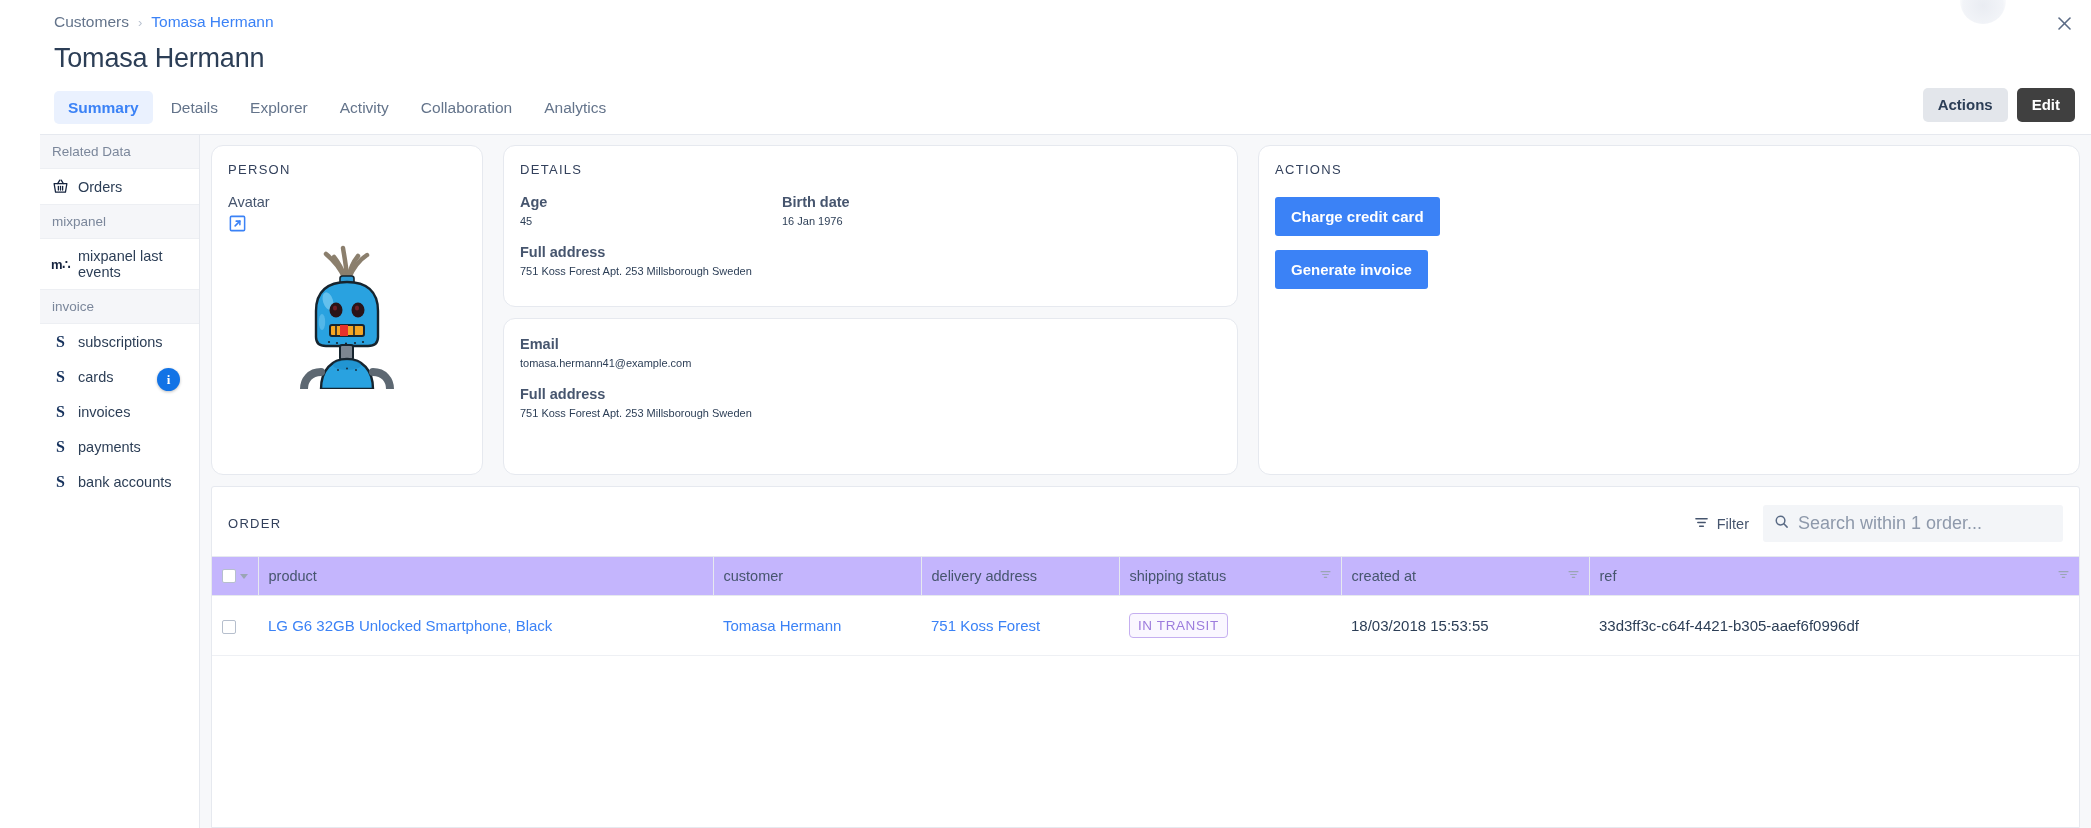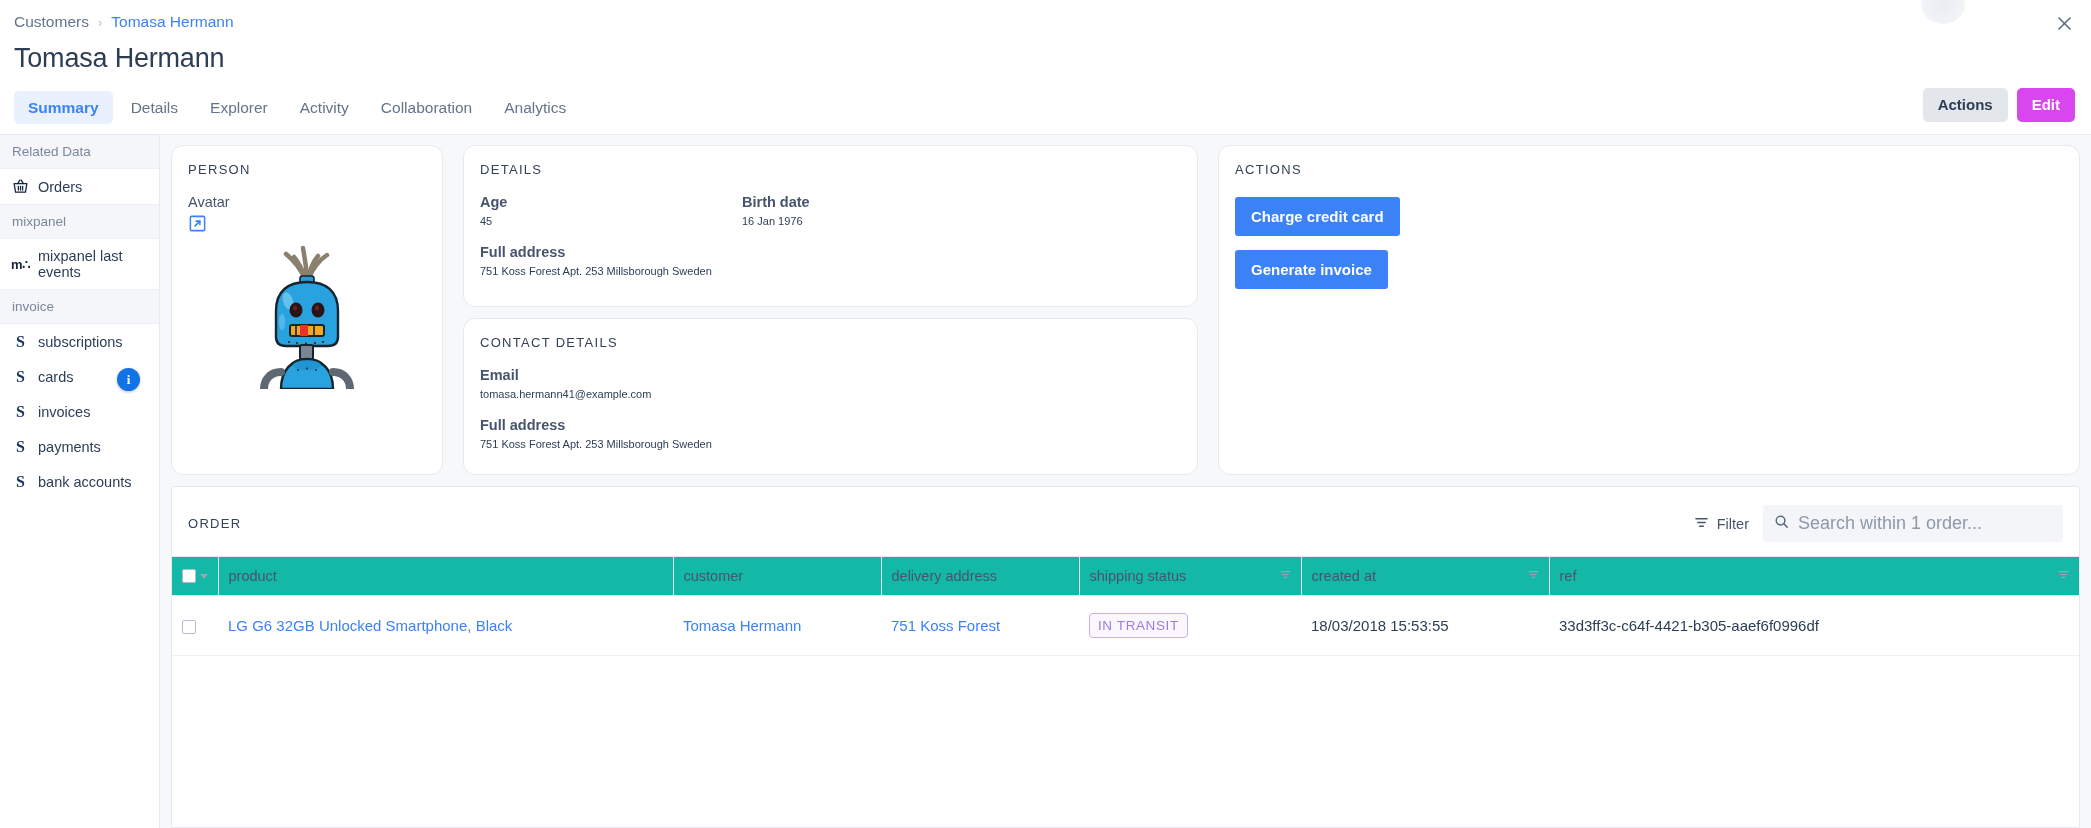--- a/index.html
+++ b/index.html
@@ -3,21 +3,21 @@
 <meta charset="utf-8">
 <style>
   * { box-sizing: border-box; margin: 0; padding: 0; }
   html, body {
     width: 2091px; height: 828px;
     font-family: "Liberation Sans", sans-serif;
     background: #ffffff;
     color: #2c3e56;
     overflow: hidden;
   }
-  .app { position: relative; width: 2091px; height: 828px; display: flex; flex-direction: column; }
+  .app { position: relative; width: 2091px; height: 828px; display: flex; flex-direction: column; padding-left: 40px; }
 
   
   .topbar { position: relative; flex: 0 0 auto; background:#fff; padding: 0 0 0 0; }
   .ghost-circle {
     position: absolute; top: -22px; left: 1920px; width: 46px; height: 46px;
     border-radius: 50%; background: radial-gradient(circle at 50% 60%, #e9ecf2 0%, #f2f4f8 55%, rgba(255,255,255,0) 72%);
   }
   .close-btn {
     position: absolute; top: 10px; right: 14px; width: 26px; height: 26px;
     display:flex; align-items:center; justify-content:center; cursor:pointer;
@@ -38,21 +38,21 @@
     font-size: 15.5px; color:#64748b; padding: 7px 14px; border-radius: 5px; cursor:pointer;
     line-height: 1.25; white-space: nowrap;
   }
   .tab.active { color:#3b82f6; font-weight: 700; background:#eaf1fe; }
   .top-actions { display:flex; gap:9px; align-items:center; padding-bottom: 2px; }
   .btn {
     font-size: 15px; font-weight: 700; border-radius: 5px; padding: 8px 15px; cursor:pointer; border:none;
     font-family: "Liberation Sans", sans-serif; line-height: 1.2;
   }
   .btn-secondary { background:#e3e6eb; color:#2c3e56; }
-  .btn-primary { background:#d946ef; color:#ffffff; }
+  .btn-primary { background:#404040; color:#ffffff; }
 
   .tabs-underline { height:1px; background:#e6e9ef; margin-top: 10px; }
 
   
   .body { flex: 1 1 auto; display:flex; min-height: 0; background:#f7f8fa; }
 
   
   .sidebar {
     position: relative;
     width: 160px; flex: 0 0 160px; background:#ffffff; border-right:1px solid #e6e9ef;
@@ -118,21 +118,21 @@
     padding: 8px 11px; width: 300px;
   }
   .search-box input {
     border:none; outline:none; background:transparent; font-size:18px; color:#2c3e56; width:100%;
     font-family:"Liberation Sans", sans-serif;
   }
   .search-box input::placeholder { color:#8e99ab; }
 
   table.orders { width:100%; border-collapse: collapse; table-layout: fixed; }
   table.orders thead th {
-    background:#14b8a6; border-top:1px solid #e6e9ef; border-bottom:1px solid #e6e9ef;
+    background:#c4b5fd; border-top:1px solid #e6e9ef; border-bottom:1px solid #e6e9ef;
     font-size: 14.5px; font-weight: 400; color:#46556e; text-align:left; padding: 11px 10px;
     position: relative;
   }
   table.orders thead th + th { border-left: 1px solid #e6e9ef; }
   table.orders tbody td { padding: 17px 10px; font-size: 15px; color:#2c3e56; border-bottom:1px solid #eef0f4; vertical-align: middle; }
   .c-check { width: 46px; }
   .c-product { width: 455px; }
   .c-customer { width: 208px; }
   .c-delivery { width: 198px; }
   .c-ship { width: 222px; }
@@ -335,21 +335,20 @@
                 </div>
               </div>
               <div class="field">
                 <div class="field-label">Full address</div>
                 <div class="field-value">751 Koss Forest Apt. 253 Millsborough Sweden</div>
               </div>
             </div>
           </div>
 
           <div class="card card-contact">
-            <div class="card-h">CONTACT DETAILS</div>
             <div class="pad">
               <div class="field">
                 <div class="field-label">Email</div>
                 <div class="field-value">tomasa.hermann41@example.com</div>
               </div>
               <div class="field">
                 <div class="field-label">Full address</div>
                 <div class="field-value">751 Koss Forest Apt. 253 Millsborough Sweden</div>
               </div>
 

